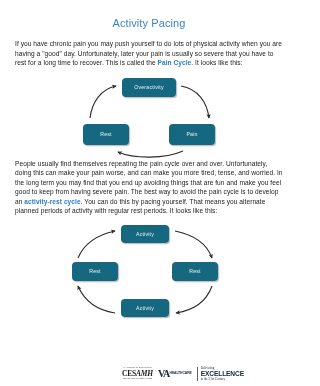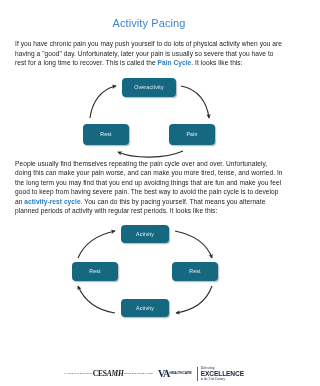--- a/index.html
+++ b/index.html
@@ -96,20 +96,21 @@
     padding-right: 54px;
     box-sizing: border-box;
   }
   .logos {
     display: flex;
     align-items: center;
     gap: 4px;
   }
   .logo-cesamh {
     display: flex;
+    flex-direction: column;
     align-items: center;
     line-height: 1;
     color: #333;
   }
   .logo-cesamh .tiny-top {
     font-size: 2.5px;
     letter-spacing: 0.1px;
     color: #444;
     margin-bottom: 0.5px;
     white-space: nowrap;

